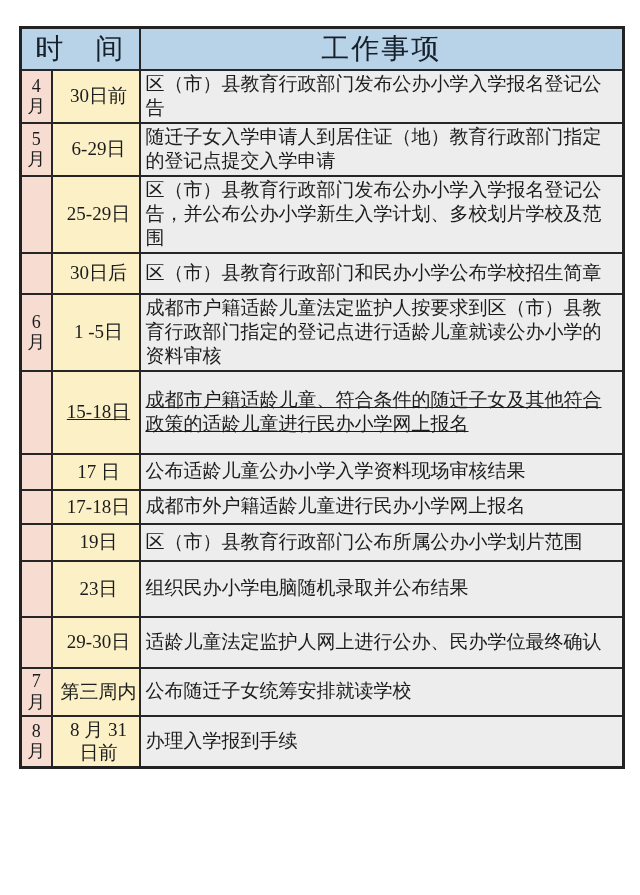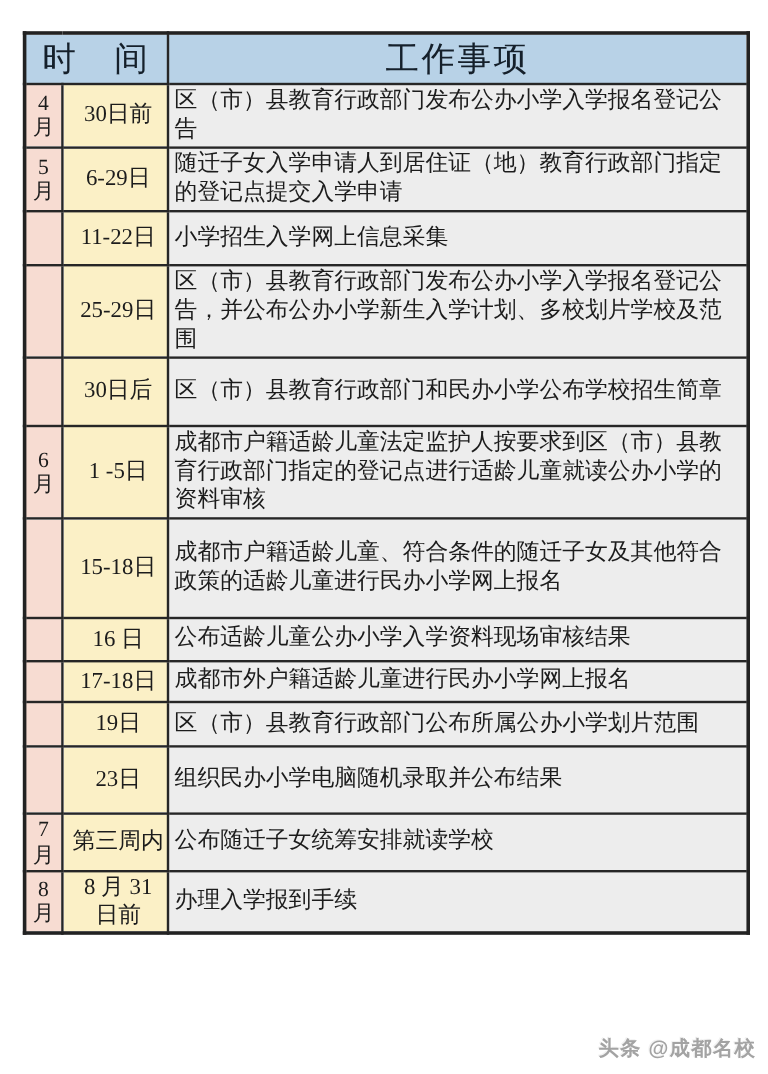--- a/index.html
+++ b/index.html
@@ -102,72 +102,71 @@
           <tr style="height: 48px;">
             <td class="month-cell"><span>4</span><br><span>月</span></td>
             <td class="date-cell">30日前</td>
             <td class="task-cell">区（市）县教育行政部门发布公办小学入学报名登记公告</td>
           </tr>
           <tr style="height: 53px;">
             <td class="month-cell"><span>5</span><br><span>月</span></td>
             <td class="date-cell">6-29日</td>
             <td class="task-cell">随迁子女入学申请人到居住证（地）教育行政部门指定的登记点提交入学申请</td>
           </tr>
-          <tr style="height: 45px;">
-            <td class="month-cell"></td>
-            <td class="date-cell">11-22日</td>
-            <td class="task-cell">小学招生入学网上信息采集</td>
-          </tr>
           <tr style="height: 74px;">
             <td class="month-cell"></td>
             <td class="date-cell">25-29日</td>
             <td class="task-cell">区（市）县教育行政部门发布公办小学入学报名登记公告，并公布公办小学新生入学计划、多校划片学校及范围</td>
           </tr>
-          <tr style="height: 57px;">
+          <tr style="height: 41px;">
             <td class="month-cell"></td>
             <td class="date-cell">30日后</td>
             <td class="task-cell">区（市）县教育行政部门和民办小学公布学校招生简章</td>
           </tr>
           <tr style="height: 75px;">
             <td class="month-cell"><span>6</span><br><span>月</span></td>
             <td class="date-cell">1 -5日</td>
             <td class="task-cell">成都市户籍适龄儿童法定监护人按要求到区（市）县教育行政部门指定的登记点进行适龄儿童就读公办小学的资料审核</td>
           </tr>
-          <tr style="height: 83px;">
+          <tr style="height: 83px; text-decoration: underline;">
             <td class="month-cell"></td>
             <td class="date-cell">15-18日</td>
             <td class="task-cell">成都市户籍适龄儿童、符合条件的随迁子女及其他符合政策的适龄儿童进行民办小学网上报名</td>
           </tr>
           <tr style="height: 36px;">
             <td class="month-cell"></td>
-            <td class="date-cell">16 日</td>
+            <td class="date-cell">17 日</td>
             <td class="task-cell">公布适龄儿童公办小学入学资料现场审核结果</td>
           </tr>
           <tr style="height: 34px;">
             <td class="month-cell"></td>
             <td class="date-cell">17-18日</td>
             <td class="task-cell">成都市外户籍适龄儿童进行民办小学网上报名</td>
           </tr>
           <tr style="height: 37px;">
             <td class="month-cell"></td>
             <td class="date-cell">19日</td>
             <td class="task-cell">区（市）县教育行政部门公布所属公办小学划片范围</td>
           </tr>
           <tr style="height: 56px;">
             <td class="month-cell"></td>
             <td class="date-cell">23日</td>
             <td class="task-cell">组织民办小学电脑随机录取并公布结果</td>
           </tr>
+          <tr style="height: 51px;">
+            <td class="month-cell"></td>
+            <td class="date-cell">29-30日</td>
+            <td class="task-cell">适龄儿童法定监护人网上进行公办、民办学位最终确认</td>
+          </tr>
           <tr style="height: 48px;">
             <td class="month-cell"><span>7</span><br><span>月</span></td>
             <td class="date-cell">第三周内</td>
             <td class="task-cell">公布随迁子女统筹安排就读学校</td>
           </tr>
           <tr style="height: 48px;">
             <td class="month-cell"><span>8</span><br><span>月</span></td>
             <td class="date-cell">8 月 31 日前</td>
             <td class="task-cell">办理入学报到手续</td>
           </tr>
         </tbody>
     </table>
   </div>
-  <div class="watermark">头条 @成都名校</div>
 </div>
 
 </body></html>

